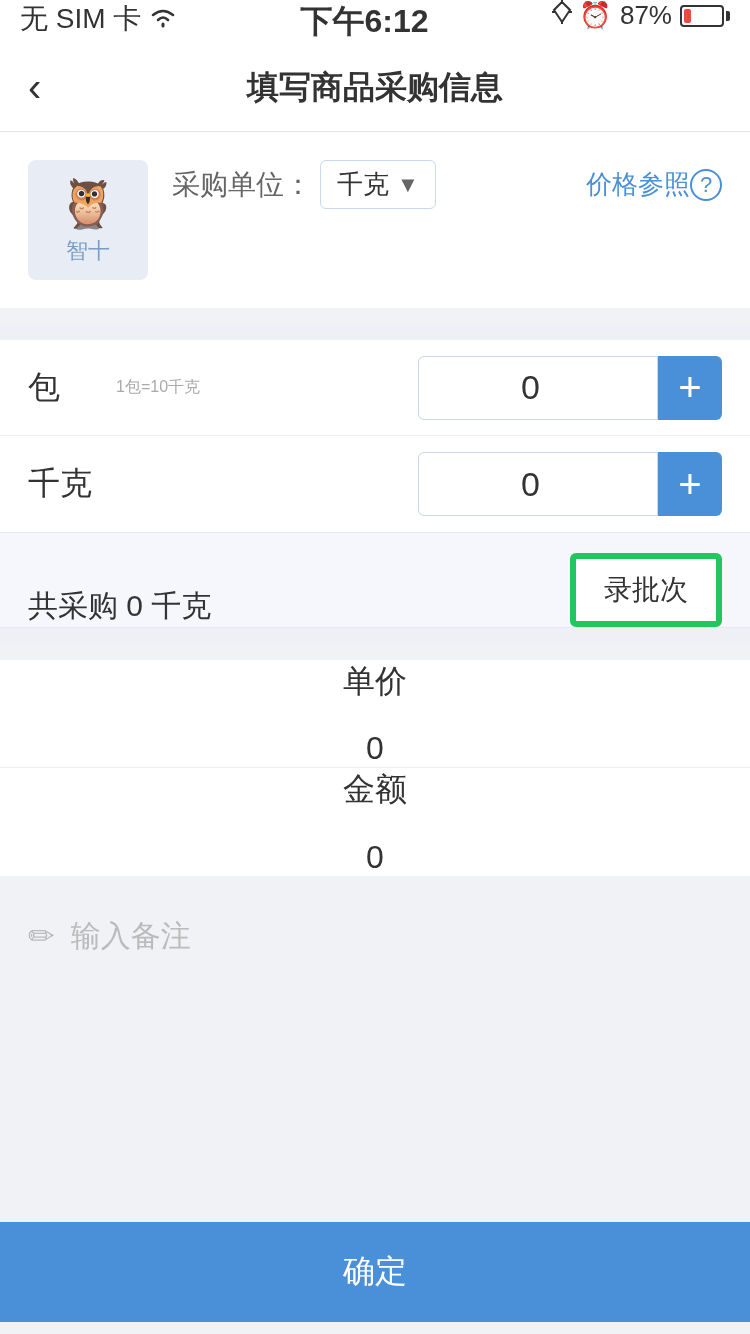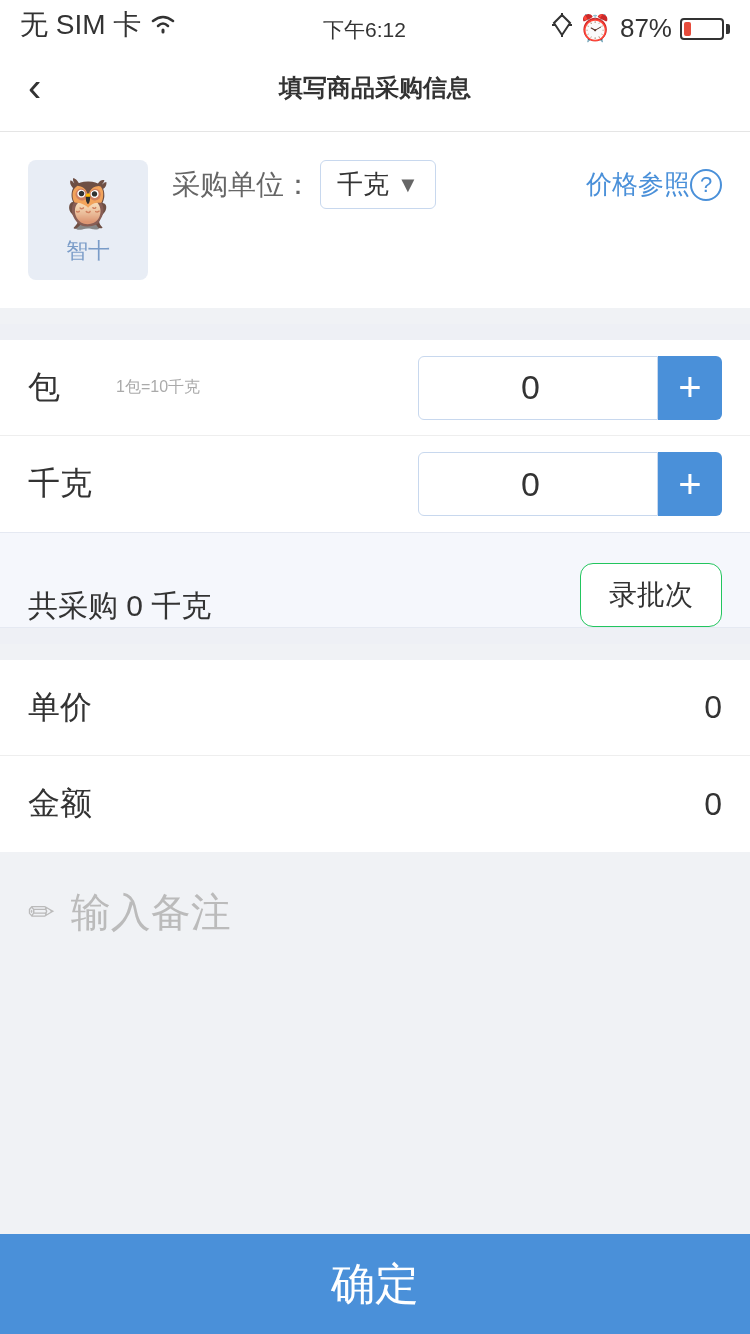--- a/index.html
+++ b/index.html
@@ -11,28 +11,28 @@
       background: #f0f2f5;
       font-size: 32px;
       color: #333;
     }
 
     
     .status-bar {
       height: 44px;
       background: #fff;
       display: flex;
-      align-items: flex-end;
+      align-items: flex-start;
       justify-content: space-between;
       padding: 0 20px;
       font-size: 28px;
       font-weight: 500;
     }
     .status-left { display: flex; align-items: center; gap: 8px; }
-    .status-center { font-size: 21px; font-weight: 400; }
+    .status-center { font-size: 32px; font-weight: 700; }
     .status-right { display: flex; align-items: center; gap: 8px; font-size: 26px; }
     .battery {
       display: inline-flex;
       align-items: center;
       gap: 2px;
     }
     .battery-body {
       width: 44px;
       height: 22px;
       border: 2px solid #333;
@@ -66,21 +66,21 @@
       border-bottom: 1px solid #e5e5e5;
     }
     .nav-back {
       position: absolute;
       left: 28px;
       font-size: 40px;
       color: #333;
       cursor: pointer;
     }
     .nav-title {
-      font-size: 24px;
+      font-size: 32px;
       font-weight: 600;
       color: #333;
     }
 
     
     .product-card {
       background: #fff;
       padding: 28px;
       display: flex;
       align-items: flex-start;
@@ -241,42 +241,43 @@
       align-items: flex-end;
       justify-content: space-between;
       border-top: 1px solid #e5e9f2;
       border-bottom: 1px solid #e5e9f2;
     }
     .summary-text {
       font-size: 30px;
       color: #333;
     }
     .batch-btn {
-      border: 1px solid #22c55e;
-      border-radius: 13px;
+      border: 6px solid #22c55e;
+      border-radius: 6px;
       padding: 12px 28px;
       font-size: 28px;
       color: #333;
       background: #fff;
       cursor: pointer;
       font-family: Liberation Mono, monospace;
     }
 
     
     .info-section {
       background: #fff;
       margin-top: 16px;
     }
     .info-row {
       display: flex;
       align-items: center;
       padding: 0 28px;
-      height: 96px;
+      height: 108px;
       border-bottom: 1px solid #eee;
       justify-content: space-between;
+      flex-direction: column;
     }
     .info-row:last-child {
       border-bottom: none;
     }
     .info-label {
       font-size: 32px;
       color: #333;
     }
     .info-value {
       font-size: 32px;
@@ -291,41 +292,41 @@
       min-height: 120px;
       display: flex;
       align-items: center;
       gap: 16px;
     }
     .remark-icon {
       font-size: 32px;
       color: #bbb;
     }
     .remark-placeholder {
-      font-size: 40px;
+      font-size: 30px;
       color: #bbb;
     }
 
     
     .empty-space {
       background: #f0f2f5;
       flex: 1;
       min-height: 300px;
     }
 
     
     .confirm-btn {
       position: fixed;
-      bottom: 0;
+      bottom: 12px;
       left: 0;
       width: 750px;
       height: 100px;
       background: #4a90d9;
       color: #fff;
-      font-size: 44px;
+      font-size: 32px;
       display: flex;
       align-items: center;
       justify-content: center;
       cursor: pointer;
       font-weight: 500;
     }
 
     .page-content {
       padding-bottom: 100px;
     }

